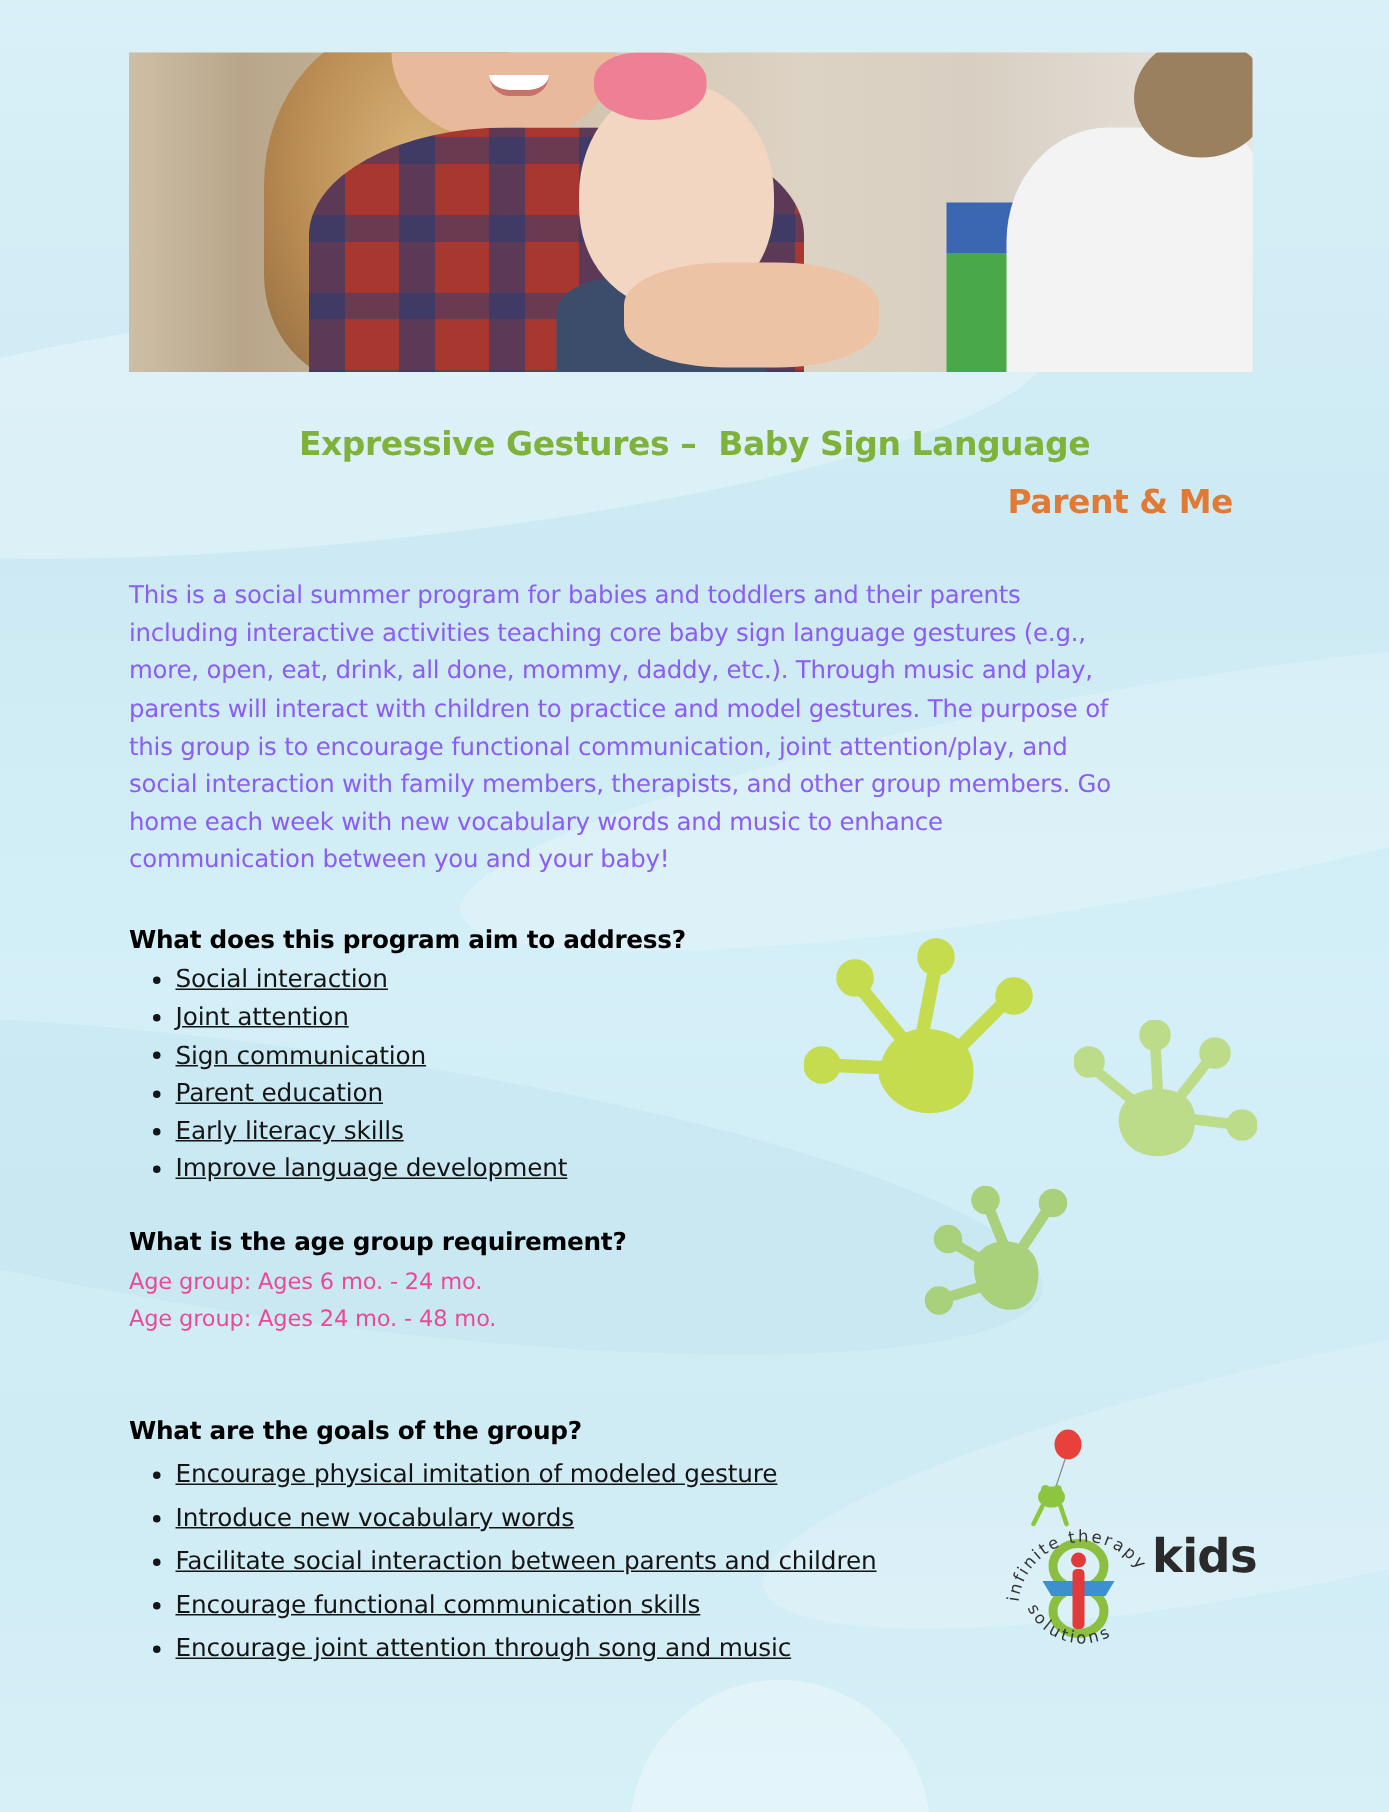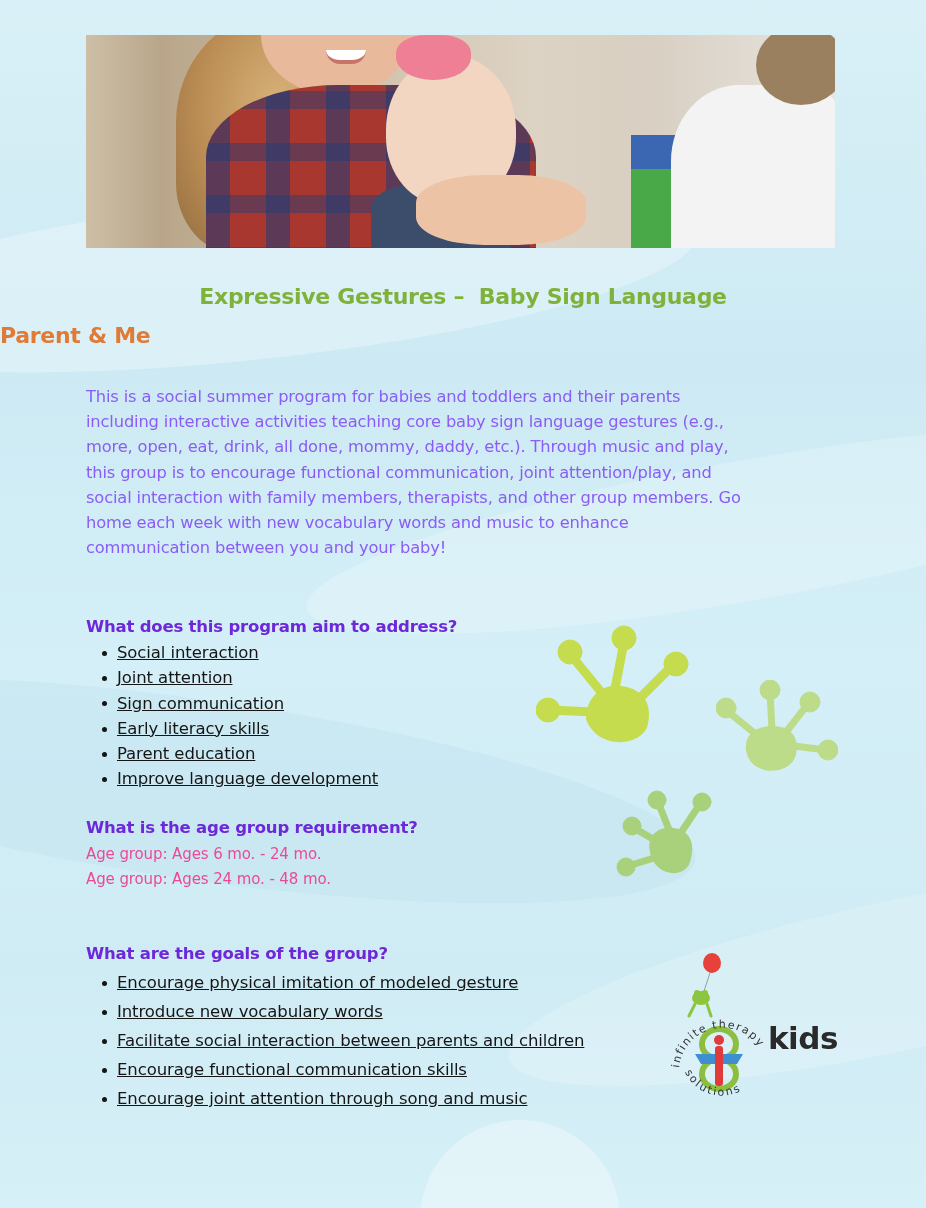--- a/index.html
+++ b/index.html
@@ -41,34 +41,34 @@
   .hero .book { position: absolute; left: 545px; top: 100px; width: 70px; height: 113px; background: linear-gradient(180deg, #3a66b2 0 30%, #49a848 30% 100%); }
   .hero .therapist { position: absolute; left: 585px; top: 50px; width: 170px; height: 190px; border-radius: 40% 20% 0 0; background: #f3f3f3; }
   .hero .therapist-hair { position: absolute; left: 670px; top: -10px; width: 90px; height: 80px; border-radius: 50%; background: #9b8060; }
 
   .title-1 {
     position: absolute; left: 0; width: 926px; top: 284px; text-align: center;
     font-family: "DejaVu Sans", sans-serif; font-weight: bold; font-size: 22px;
     color: #7fb23a; letter-spacing: -0.3px; white-space: pre;
   }
   .title-2 {
-    position: absolute; left: 0; width: 822px; top: 323px; text-align: left;
+    position: absolute; left: 0; width: 822px; top: 323px; text-align: right;
     font-family: "DejaVu Sans", sans-serif; font-weight: bold; font-size: 22px;
     color: #e07a35; letter-spacing: -0.3px;
   }
 
   .intro {
     position: absolute; left: 86px; top: 384px; width: 750px;
     font-size: 16.3px; line-height: 25.2px; color: #8b5cf6;
     font-family: "DejaVu Sans", sans-serif;
     letter-spacing: -0.15px;
   }
   .heading {
     position: absolute; left: 86px;
-    font-weight: bold; font-size: 16.5px; color: #6d28d9;
+    font-weight: bold; font-size: 16.5px; color: #000000;
     font-family: "DejaVu Sans", sans-serif; letter-spacing: -0.2px;
   }
   .h-aim { top: 617px; }
   .h-age { top: 818px; }
   .h-goals { top: 944px; }
 
   ul.bullets { position: absolute; left: 99px; list-style: none; font-size: 16.5px; color: #151515; letter-spacing: -0.1px; }
   ul.bullets li { position: relative; padding-left: 18px; text-decoration: underline; }
   ul.bullets li::before {
     content: ""; position: absolute; left: 3px; top: 50%; width: 5px; height: 5px;
@@ -108,33 +108,34 @@
   <div class="therapist-hair"></div>
 </div>
 
 <div class="title-1">Expressive Gestures –  Baby Sign Language</div>
 <div class="title-2">Parent &amp; Me</div>
 
 <div class="intro">
   <div>This is a social summer program for babies and toddlers and their parents</div>
   <div>including interactive activities teaching core baby sign language gestures (e.g.,</div>
   <div>more, open, eat, drink, all done, mommy, daddy, etc.). Through music and play,</div>
+  <div>parents will interact with children to practice and model gestures. The purpose of</div>
   <div>this group is to encourage functional communication, joint attention/play, and</div>
   <div>social interaction with family members, therapists, and other group members. Go</div>
   <div>home each week with new vocabulary words and music to enhance</div>
   <div>communication between you and your baby!</div>
 </div>
 
 <div class="heading h-aim">What does this program aim to address?</div>
 <ul class="bullets aim-list">
   <li>Social interaction</li>
   <li>Joint attention</li>
   <li>Sign communication</li>
+  <li>Parent education</li>
   <li>Early literacy skills</li>
-  <li>Parent education</li>
   <li>Improve language development</li>
 </ul>
 
 <div class="heading h-age">What is the age group requirement?</div>
 <div class="age-lines">
   <div>Age group: Ages 6 mo. - 24 mo.</div>
   <div>Age group: Ages 24 mo. - 48 mo.</div>
 </div>
 
 <div class="heading h-goals">What are the goals of the group?</div>

